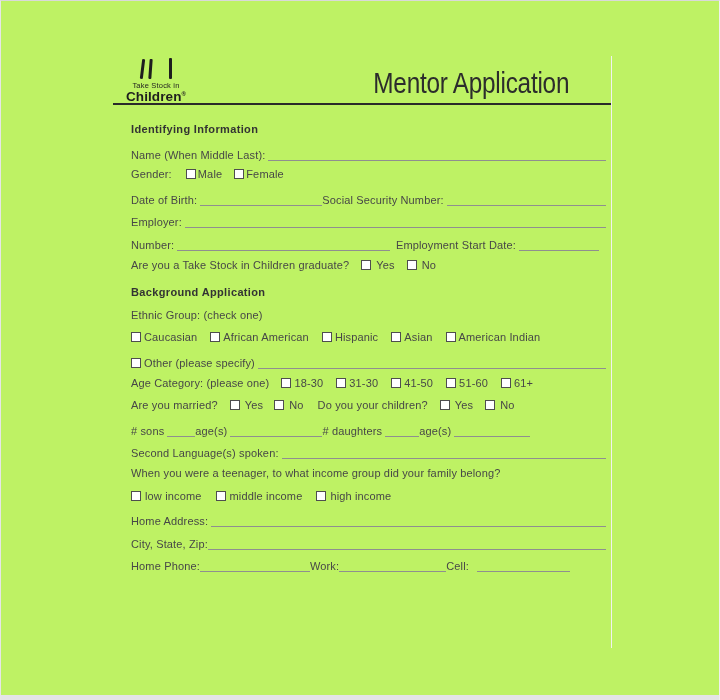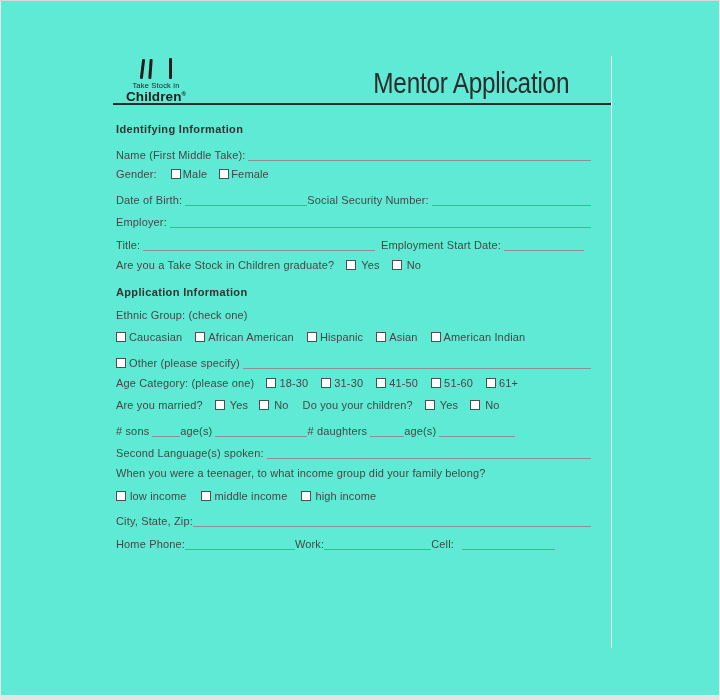--- a/index.html
+++ b/index.html
@@ -1,19 +1,19 @@
 <!DOCTYPE html>
 <html><head>
 <meta charset="utf-8">
 <style>
   html,body { margin:0; padding:0; background:#ffffff; }
   .screenshot {
     position:relative;
     width:720px; height:700px;
-    background:#5eead4;
+    background:#bef264;
     box-sizing:border-box;
     border-top:1px solid #d9d9d9;
     border-left:1px solid #e6e6e6;
     border-right:1px solid #efefef;
     font-family:"Liberation Sans", sans-serif;
     overflow:hidden;
   }
   .bottom-strip {
     position:absolute; left:0; right:0; bottom:0; height:5px;
     background:#e4e4e6;
@@ -36,21 +36,21 @@
 
   .page-title {
     position:absolute; top:66px; right:150px;
     font-size:29px; color:#2c2c2c; letter-spacing:-0.3px;
     transform:scaleX(0.84); transform-origin:right bottom;
     white-space:nowrap;
   }
   .header-rule { position:absolute; left:112px; top:102px; width:498px; height:2px; background:#2a2a2a; }
 
   
-  .form { position:absolute; left:115px; top:114px; width:475px; padding-top:3px; }
+  .form { position:absolute; left:130px; top:114px; width:475px; padding-top:3px; }
   .row {
     display:flex; align-items:baseline;
     height:22.6px;
     font-size:11px; color:#474747; letter-spacing:0.15px;
     white-space:nowrap;
   }
   .row.heading { font-weight:bold; color:#333333; letter-spacing:0.35px; margin-top:5px; }
 
   .line {
     border-bottom:1px solid #8f8f8f;
@@ -91,21 +91,21 @@
   <div class="header-rule"></div>
   <div class="sheet-edge"></div>
 
   <div class="form">
 
     <div class="row heading">
       <span>Identifying Information</span>
     </div>
 
     <div class="row">
-      <span>Name (First Middle Take):</span>
+      <span>Name (When Middle Last):</span>
       <span class="line fill"></span>
     </div>
 
     <div class="row">
       <span>Gender:</span>
       <span class="g14"></span>
       <span class="cb"></span>
       <span class="g2"></span>
       <span>Male</span>
       <span class="g12"></span>
@@ -120,41 +120,41 @@
       <span>Social Security Number:</span>
       <span class="line fill"></span>
     </div>
 
     <div class="row">
       <span>Employer:</span>
       <span class="line fill"></span>
     </div>
 
     <div class="row">
-      <span>Title:</span>
+      <span>Number:</span>
       <span class="line fill"></span>
       <span class="g6"></span>
       <span>Employment Start Date:</span>
       <span class="line w80"></span>
     </div>
 
     <div class="row">
       <span>Are you a Take Stock in Children graduate?</span>
       <span class="g12"></span>
       <span class="cb"></span>
       <span class="g5"></span>
       <span>Yes</span>
       <span class="g12"></span>
       <span class="cb"></span>
       <span class="g5"></span>
       <span>No</span>
     </div>
 
     <div class="row heading">
-      <span>Application Information</span>
+      <span>Background Application</span>
     </div>
 
     <div class="row">
       <span>Ethnic Group: (check one)</span>
     </div>
 
     <div class="row">
       <span class="cb"></span>
       <span class="g3"></span>
       <span>Caucasian</span>
@@ -257,20 +257,24 @@
       <span class="cb"></span>
       <span class="g4"></span>
       <span>middle income</span>
       <span class="g14"></span>
       <span class="cb"></span>
       <span class="g4"></span>
       <span>high income</span>
     </div>
 
 
+    <div class="row">
+      <span>Home Address:</span>
+      <span class="line fill"></span>
+    </div>
 
     <div class="row">
       <span>City, State, Zip:</span>
       <span class="line fill ml0"></span>
     </div>
 
     <div class="row">
       <span>Home Phone:</span>
       <span class="line w110 ml0"></span>
       <span>Work:</span>

